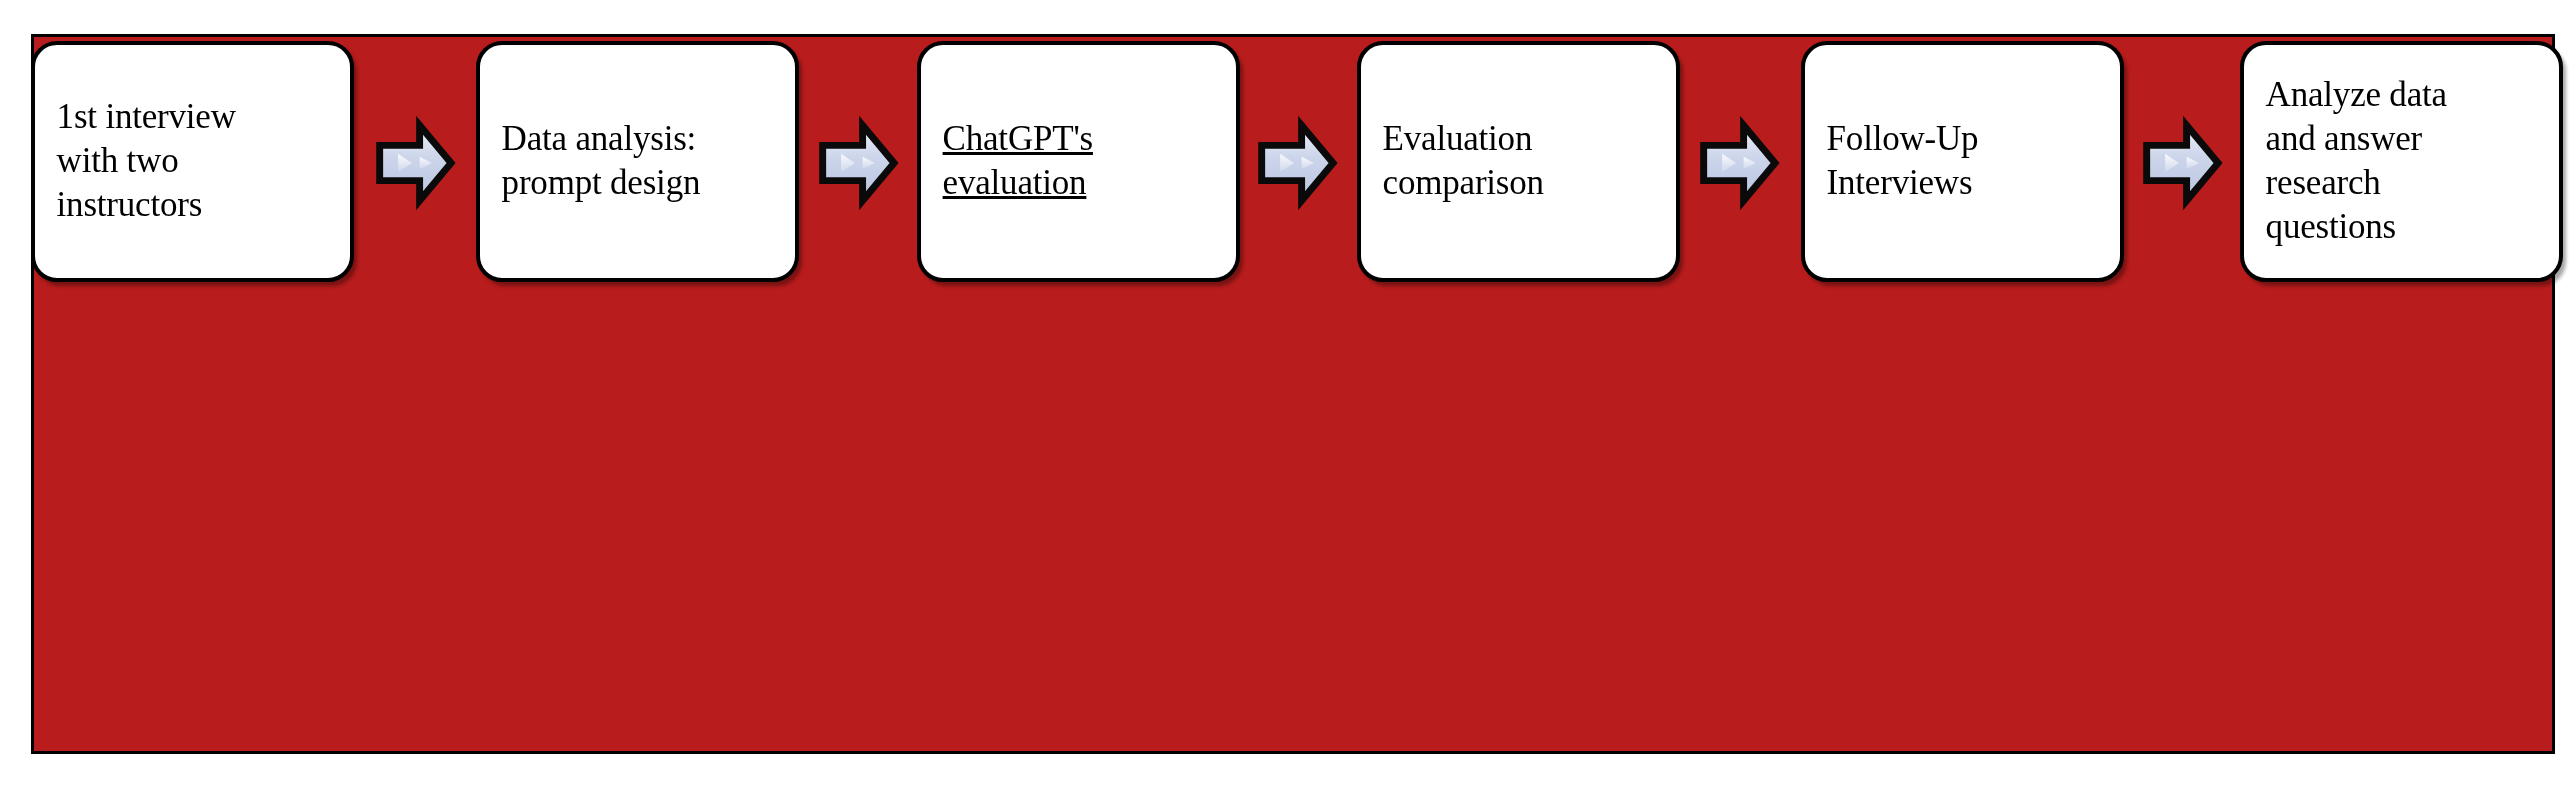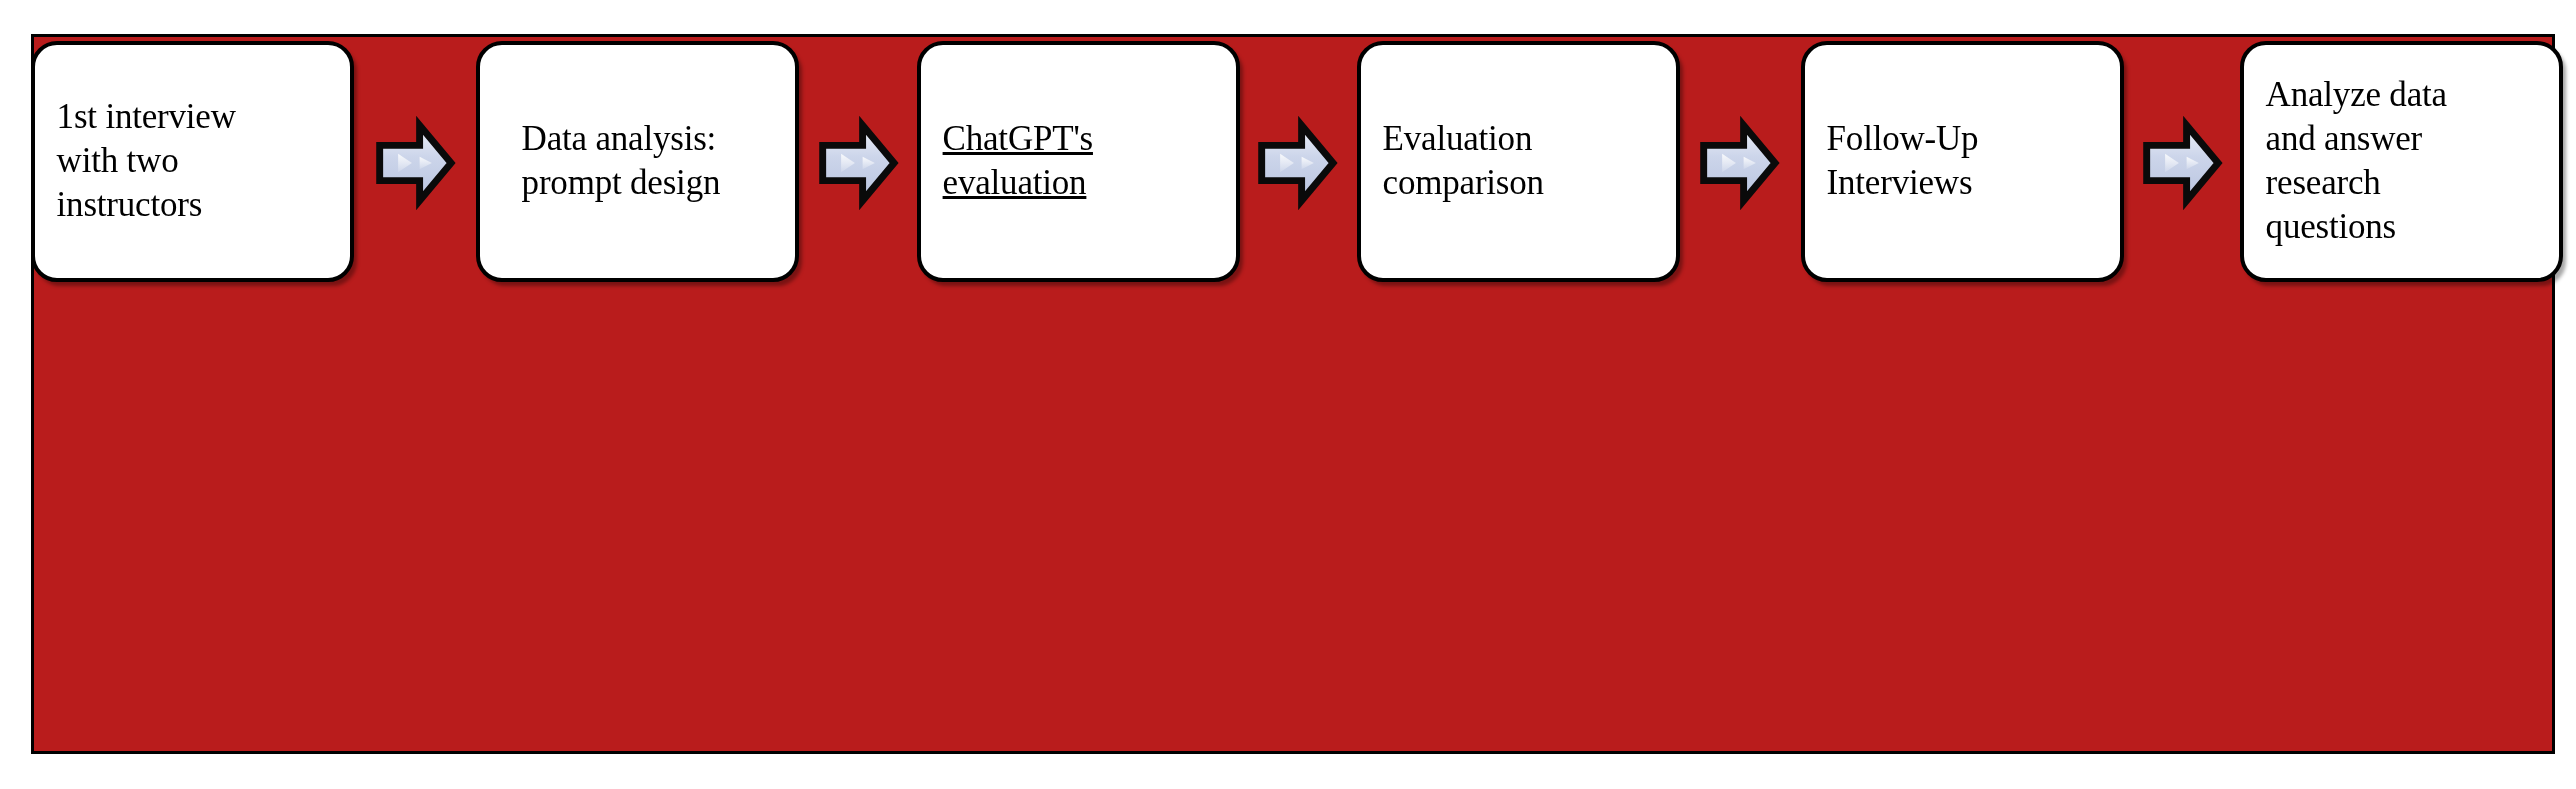--- a/index.html
+++ b/index.html
@@ -59,21 +59,21 @@
     font-size: 35px;
     line-height: 44px;
     color: #000000;
     letter-spacing: -0.2px;
     white-space: pre-line;
     text-align: left;
   }
 
   
   #box-1 { left: 28px;   }
-  #box-2 { left: 473px; padding-left: 20px;  }
+  #box-2 { left: 473px;  }
   #box-3 { left: 914px; text-decoration: underline; }
   #box-4 { left: 1354px; }
   #box-5 { left: 1798px; }
   #box-6 { left: 2237px; }
 
   
   .arrow-connector {
     position: absolute;
     top: 83px;
     width: 80px;

